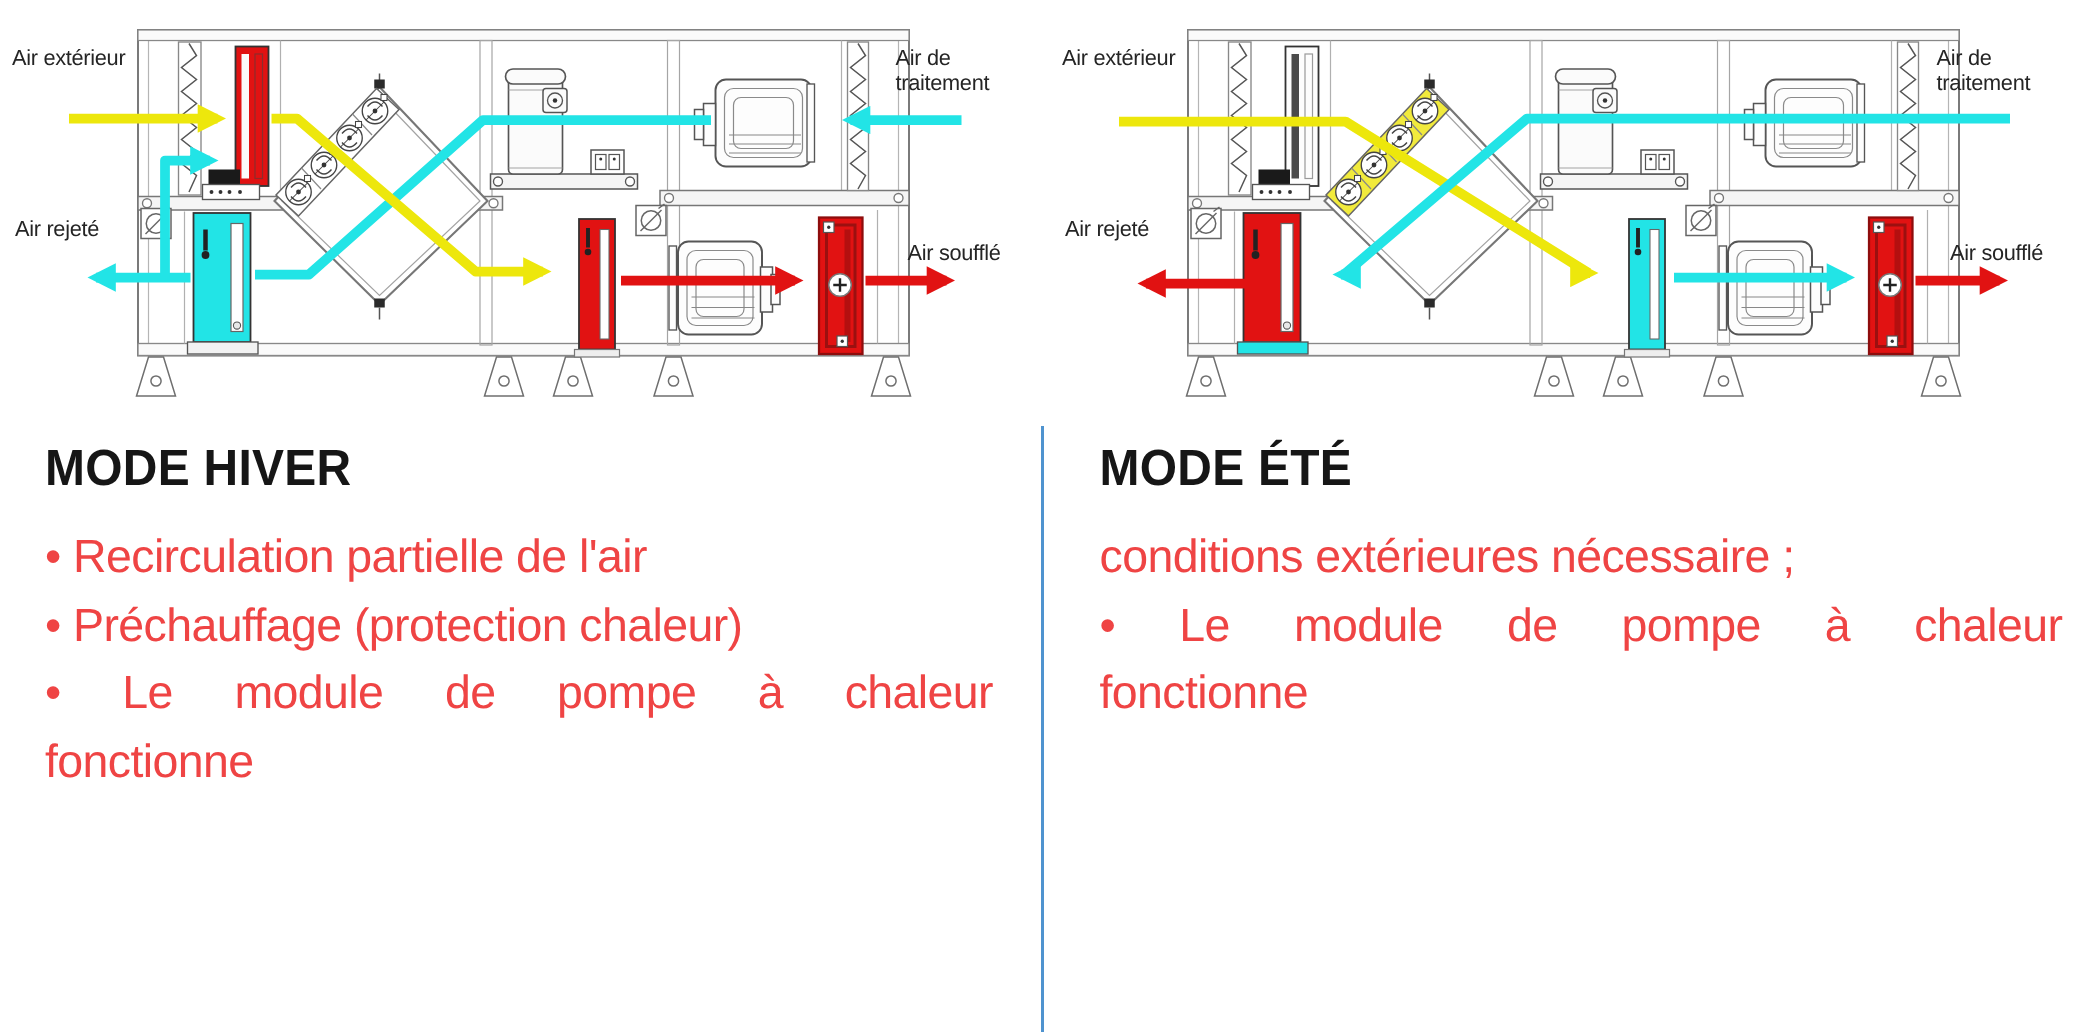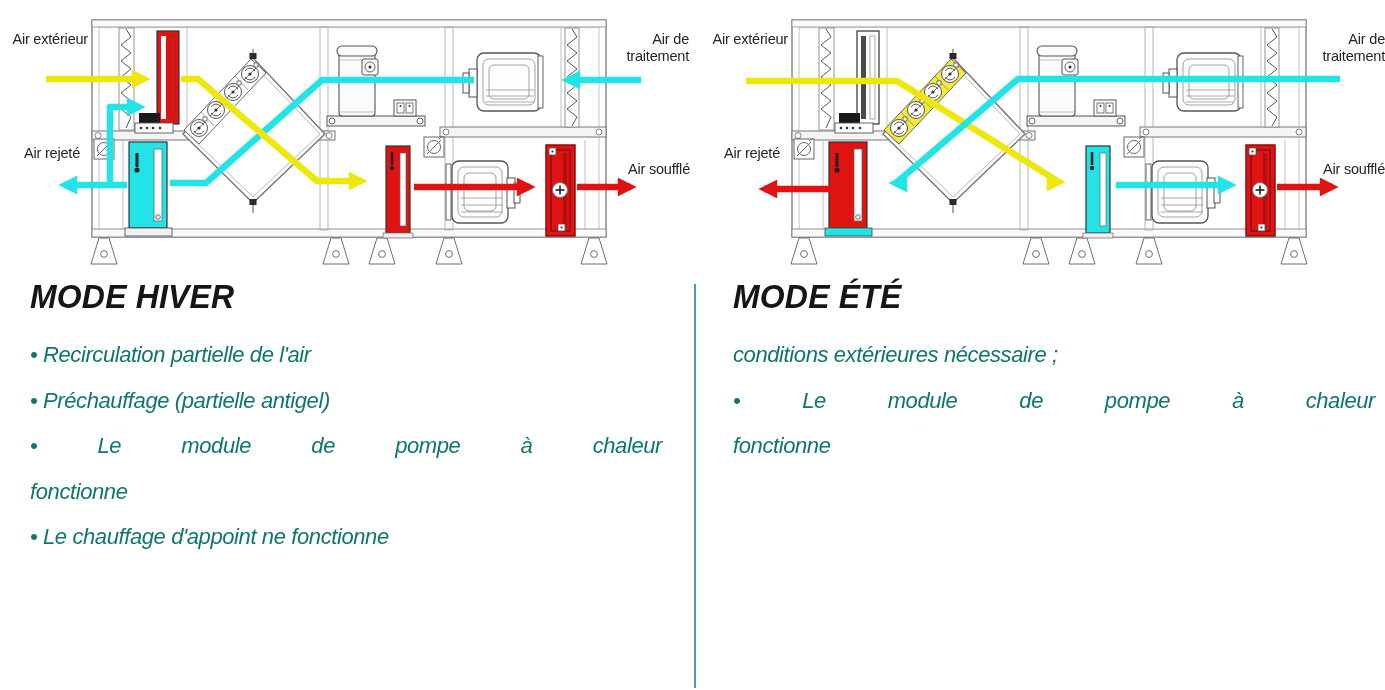--- a/index.html
+++ b/index.html
@@ -9,47 +9,47 @@
   }
   *{box-sizing:border-box;}
   html,body{margin:0;padding:0;}
   body{
     width:1385px;height:690px;position:relative;background:#ffffff;
     font-family:"Liberation Sans","DejaVu Sans",sans-serif;color:var(--text);
     overflow:hidden;
   }
   .diagram-layer{position:absolute;left:0;top:0;width:1385px;height:285px;}
   .diag-label{
-    position:absolute;font-size:14.5px;line-height:17px;text-align:right;
+    position:absolute;font-size:14.5px;line-height:17px;text-align:left;
     color:#252525;letter-spacing:-0.2px;
   }
   
   .unit-winter{
     --preheat-fill:#E11212; --preheat-stripe:#FBFBFB;
     --tank-fill:var(--cyan); --tank-base:#F2F2F2;
     --mid-fill:var(--red);   --band-fill:#FFFFFF;
   }
   .unit-summer{
     --preheat-fill:#FDFDFD; --preheat-stripe:#4a4a4a;
     --tank-fill:var(--red);  --tank-base:var(--cyan);
     --mid-fill:var(--cyan);  --band-fill:#F1EA3C;
   }
   .flow{fill:none;stroke-linejoin:round;stroke-linecap:butt;}
   .fy{stroke:var(--yellow);stroke-width:6.5;}
   .fc{stroke:var(--cyan);stroke-width:6.5;}
   .fr{stroke:var(--red);stroke-width:6.5;}
   .divider{position:absolute;left:694px;top:284px;width:2px;height:404px;background:var(--divider);}
-  .text-col{position:absolute;top:277px;font-style:italic;}
+  .text-col{position:absolute;top:293px;}
   .text-col .title{
     font-size:34px;font-weight:700;letter-spacing:0.2px;color:#161616;
     transform:scaleX(0.94);transform-origin:left center;white-space:nowrap;height:40px;
   }
   .text-col .body{margin-top:15px;}
   .text-col .line{
-    font-size:22px;line-height:45.5px;letter-spacing:-0.4px;color:#0f766e;white-space:nowrap;
+    font-size:31px;line-height:45.5px;letter-spacing:-0.4px;color:#ef4444;white-space:nowrap;
   }
   .text-col .line.stretch{white-space:normal;text-align:justify;text-align-last:justify;}
   #col-winter{left:30px;width:632px;}
   #col-summer{left:733px;width:642px;}
 </style>
 </head>
 <body>
 
 <div class="diagram-layer">
 <svg width="1385" height="285" viewBox="0 0 1385 285">
@@ -285,24 +285,23 @@
   <div class="diag-label" style="left:1291px;top:31px;width:94px;">Air de traitement</div>
   <div class="diag-label" style="left:1300px;top:161px;width:85px;white-space:nowrap;">Air soufflé</div>
 </div>
 
 <div class="divider"></div>
 
 <div class="text-col" id="col-winter">
   <div class="title">MODE HIVER</div>
   <div class="body">
     <div class="line">• Recirculation partielle de l'air</div>
-    <div class="line">• Préchauffage (partielle antigel)</div>
+    <div class="line">• Préchauffage (protection chaleur)</div>
     <div class="line stretch">• Le module de pompe à chaleur</div>
     <div class="line">fonctionne</div>
-    <div class="line">• Le chauffage d'appoint ne fonctionne</div>
   </div>
 </div>
 
 <div class="text-col" id="col-summer">
   <div class="title">MODE ÉTÉ</div>
   <div class="body">
     <div class="line">conditions extérieures nécessaire ;</div>
     <div class="line stretch">• Le module de pompe à chaleur</div>
     <div class="line">fonctionne</div>
   </div>

